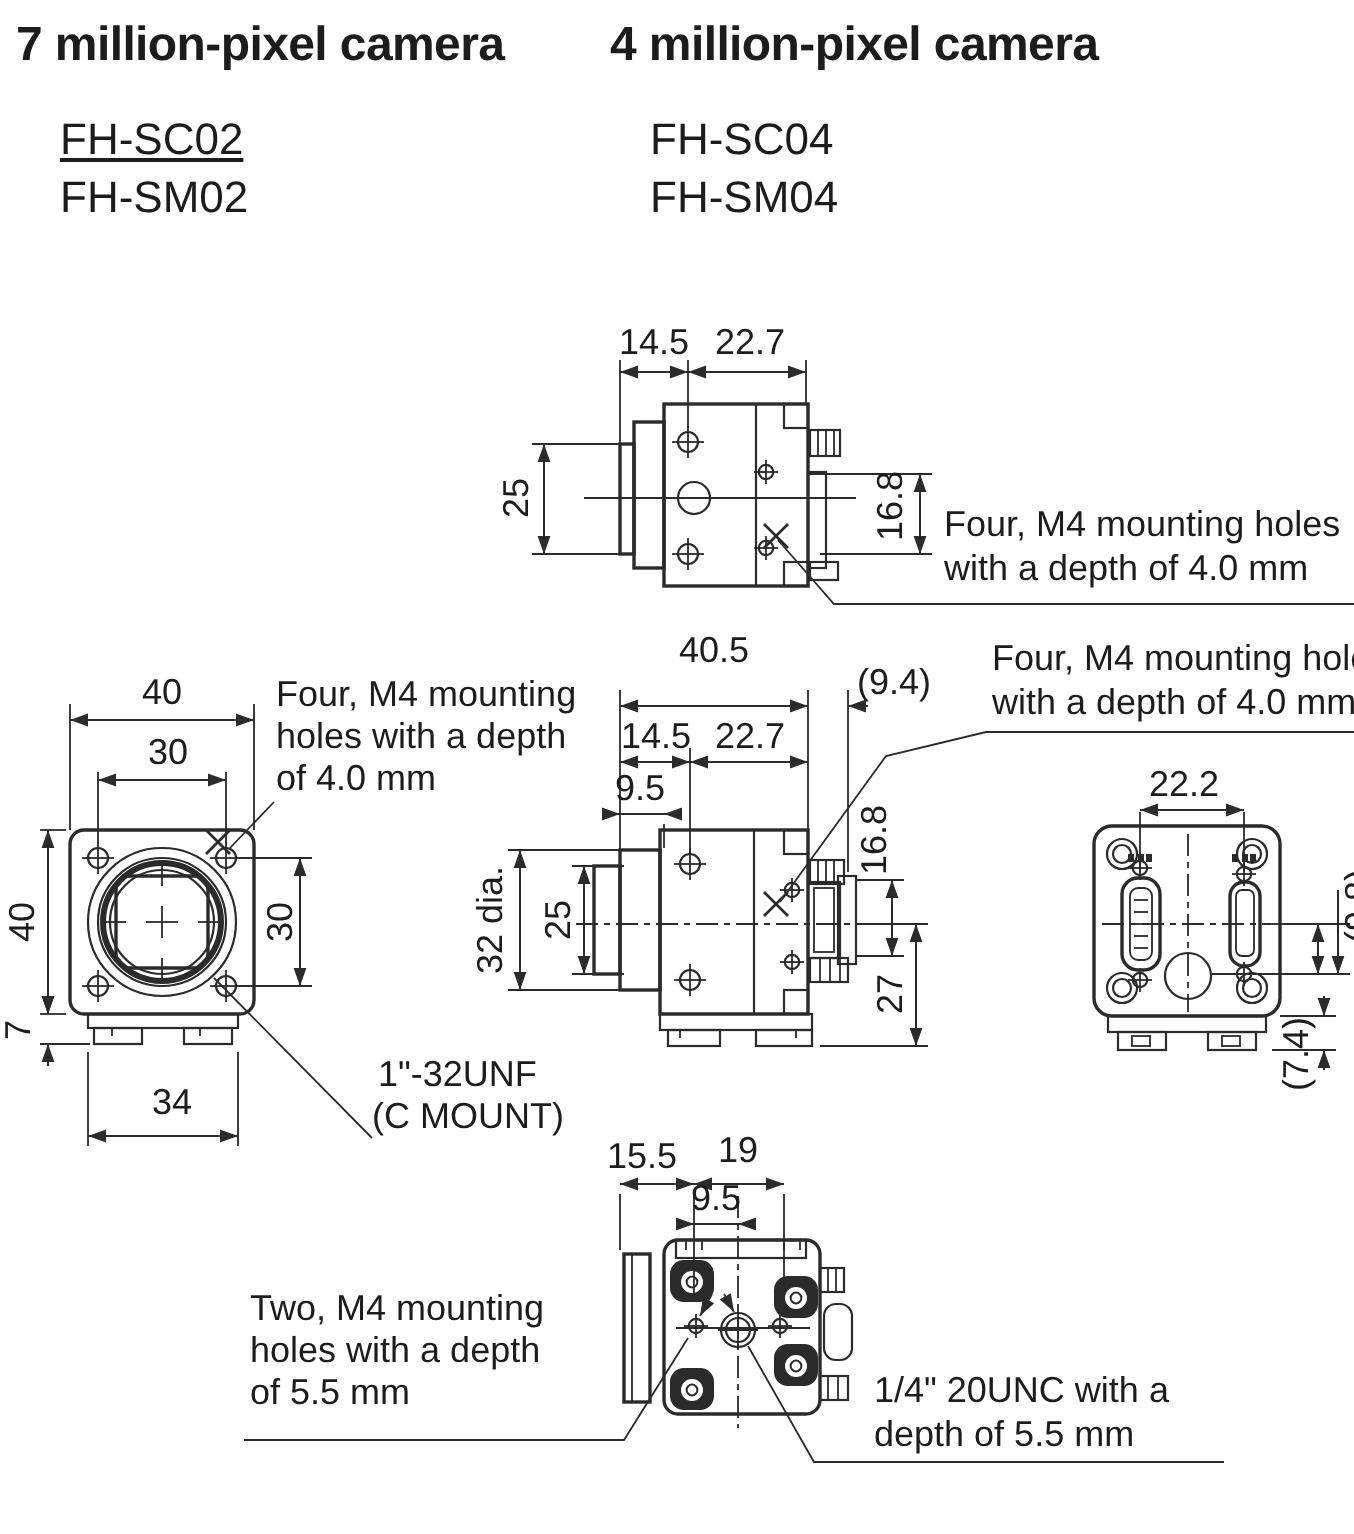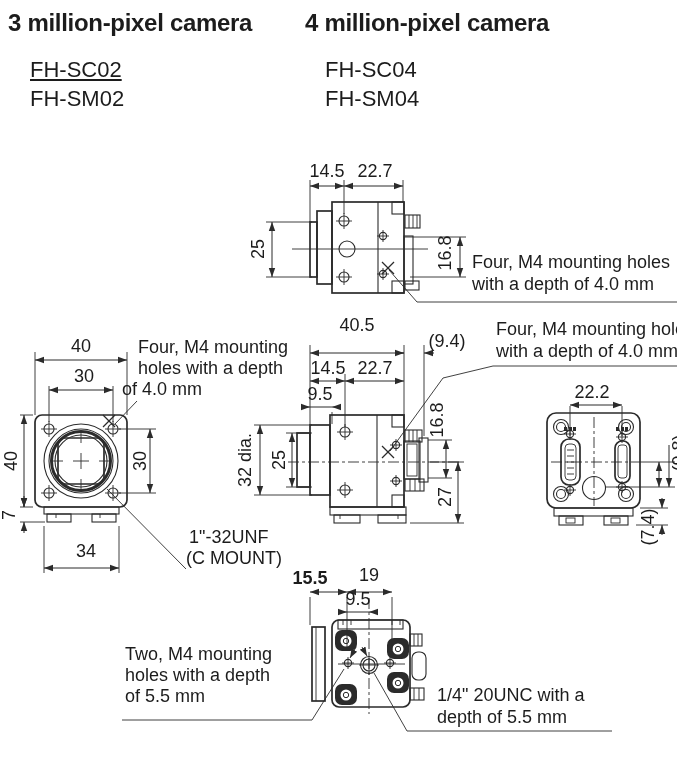--- a/index.html
+++ b/index.html
@@ -287,21 +287,21 @@
       <line x1="338" y1="612" x2="347" y2="612" class="dim" marker-end="url(#mE)"></line>
       <line x1="378" y1="612" x2="369" y2="612" class="dim" marker-end="url(#mE)"></line>
     </g>
     <polyline points="122,720 312,720 344,669" class="t"></polyline>
     <line x1="356" y1="647" x2="350" y2="658" class="t" marker-end="url(#mE)"></line>
     <polyline points="612,731 407,731 374,673" class="t"></polyline>
     <line x1="362" y1="647" x2="367" y2="656" class="t" marker-end="url(#mE)"></line>
   </g>
 </svg>
 
-<div class="hd" style="left:8px;top:9px;">3 million-pixel camera</div>
+<div class="hd" style="left:8px;top:9px;">7 million-pixel camera</div>
 <div class="hd" style="left:305px;top:9px;">4 million-pixel camera</div>
 <div class="mdl" style="left:30px;top:57px;text-decoration:underline;">FH-SC02</div>
 <div class="mdl" style="left:30px;top:86px;">FH-SM02</div>
 <div class="mdl" style="left:325px;top:57px;">FH-SC04</div>
 <div class="mdl" style="left:325px;top:86px;">FH-SM04</div>
 
 <div class="lbl ctr" style="left:305px;top:162px;width:44px;">14.5</div>
 <div class="lbl ctr" style="left:353px;top:162px;width:44px;">22.7</div>
 <div class="lbl ctr rot" style="left:241px;top:240px;width:34px;">25</div>
 <div class="lbl ctr rot" style="left:425px;top:244px;width:40px;">16.8</div>
@@ -309,40 +309,40 @@
 <div class="note" style="left:472px;top:274px;">with a depth of 4.0 mm</div>
 
 <div class="lbl ctr" style="left:67px;top:337px;width:28px;">40</div>
 <div class="lbl ctr" style="left:70px;top:367px;width:28px;">30</div>
 <div class="lbl ctr rot" style="left:-3px;top:452px;width:28px;">40</div>
 <div class="lbl ctr rot" style="left:126px;top:452px;width:28px;">30</div>
 <div class="lbl ctr rot" style="left:-1px;top:506px;width:20px;">7</div>
 <div class="lbl ctr" style="left:72px;top:542px;width:28px;">34</div>
 <div class="note" style="left:138px;top:337px;">Four, M4 mounting</div>
 <div class="note" style="left:138px;top:358px;">holes with a depth</div>
-<div class="note" style="left:122px;top:379px;">of 4.0 mm</div>
+<div class="note" style="left:138px;top:379px;">of 4.0 mm</div>
 <div class="note" style="left:189px;top:527px;">1"-32UNF</div>
 <div class="note" style="left:186px;top:548px;">(C MOUNT)</div>
 
 <div class="lbl ctr" style="left:335px;top:316px;width:44px;">40.5</div>
 <div class="lbl ctr" style="left:425px;top:332px;width:44px;">(9.4)</div>
 <div class="lbl ctr" style="left:306px;top:359px;width:44px;">14.5</div>
 <div class="lbl ctr" style="left:353px;top:359px;width:44px;">22.7</div>
 <div class="lbl ctr" style="left:302px;top:385px;width:36px;">9.5</div>
 <div class="lbl ctr rot" style="left:215px;top:451px;width:60px;">32 dia.</div>
 <div class="lbl ctr rot" style="left:265px;top:451px;width:28px;">25</div>
 <div class="lbl ctr rot" style="left:417px;top:411px;width:40px;">16.8</div>
 <div class="lbl ctr rot" style="left:431px;top:488px;width:28px;">27</div>
 
 <div class="lbl ctr" style="left:570px;top:383px;width:44px;">22.2</div>
 <div class="lbl ctr rot" style="left:626px;top:518px;width:44px;">(7.4)</div>
 <div class="lbl ctr rot" style="left:657px;top:444px;width:44px;">(9.8)</div>
 <div class="note" style="left:496px;top:319px;">Four, M4 mounting holes</div>
 <div class="note" style="left:496px;top:341px;">with a depth of 4.0 mm</div>
 
-<div class="lbl ctr" style="left:288px;top:569px;width:44px;font-weight:bold;">15.5</div>
+<div class="lbl ctr" style="left:299px;top:569px;width:44px;">15.5</div>
 <div class="lbl ctr" style="left:355px;top:566px;width:28px;">19</div>
 <div class="lbl ctr" style="left:340px;top:590px;width:36px;">9.5</div>
 <div class="note" style="left:125px;top:644px;">Two, M4 mounting</div>
 <div class="note" style="left:125px;top:665px;">holes with a depth</div>
 <div class="note" style="left:125px;top:686px;">of 5.5 mm</div>
 <div class="note" style="left:437px;top:685px;">1/4" 20UNC with a</div>
 <div class="note" style="left:437px;top:707px;">depth of 5.5 mm</div>
 
 </body></html>

